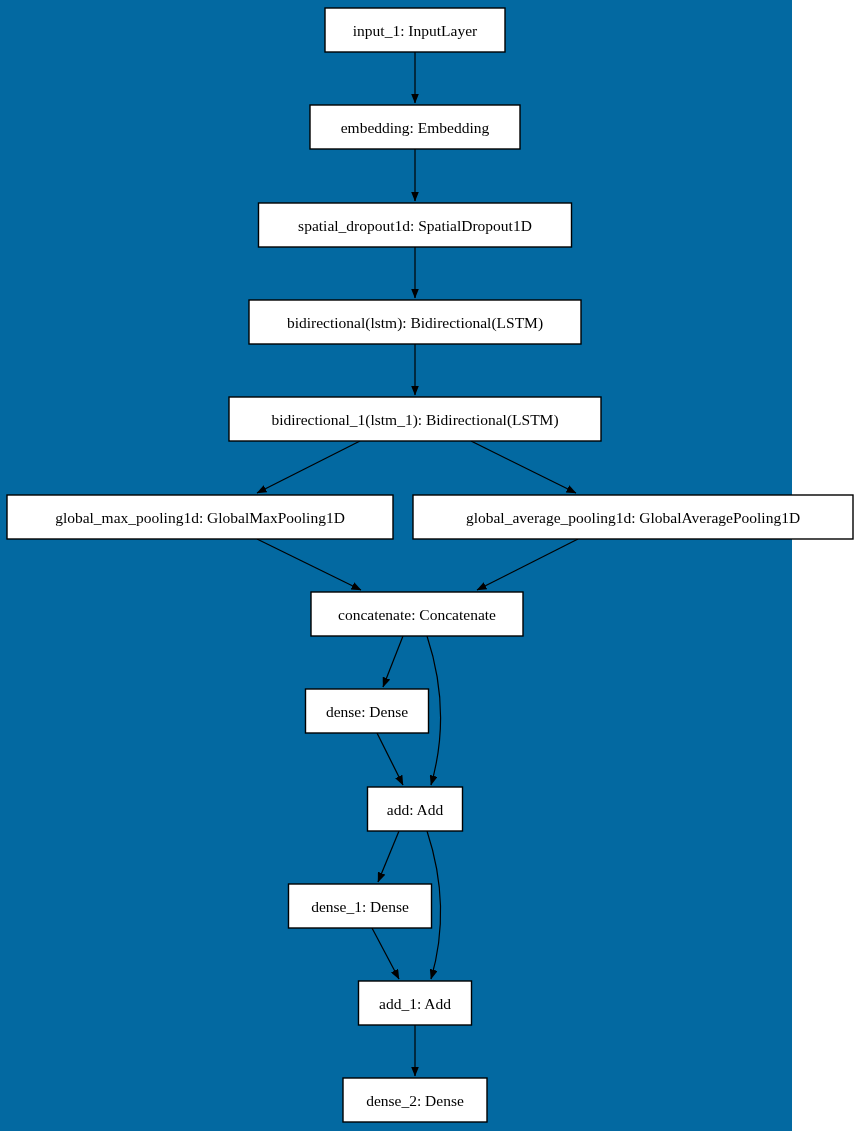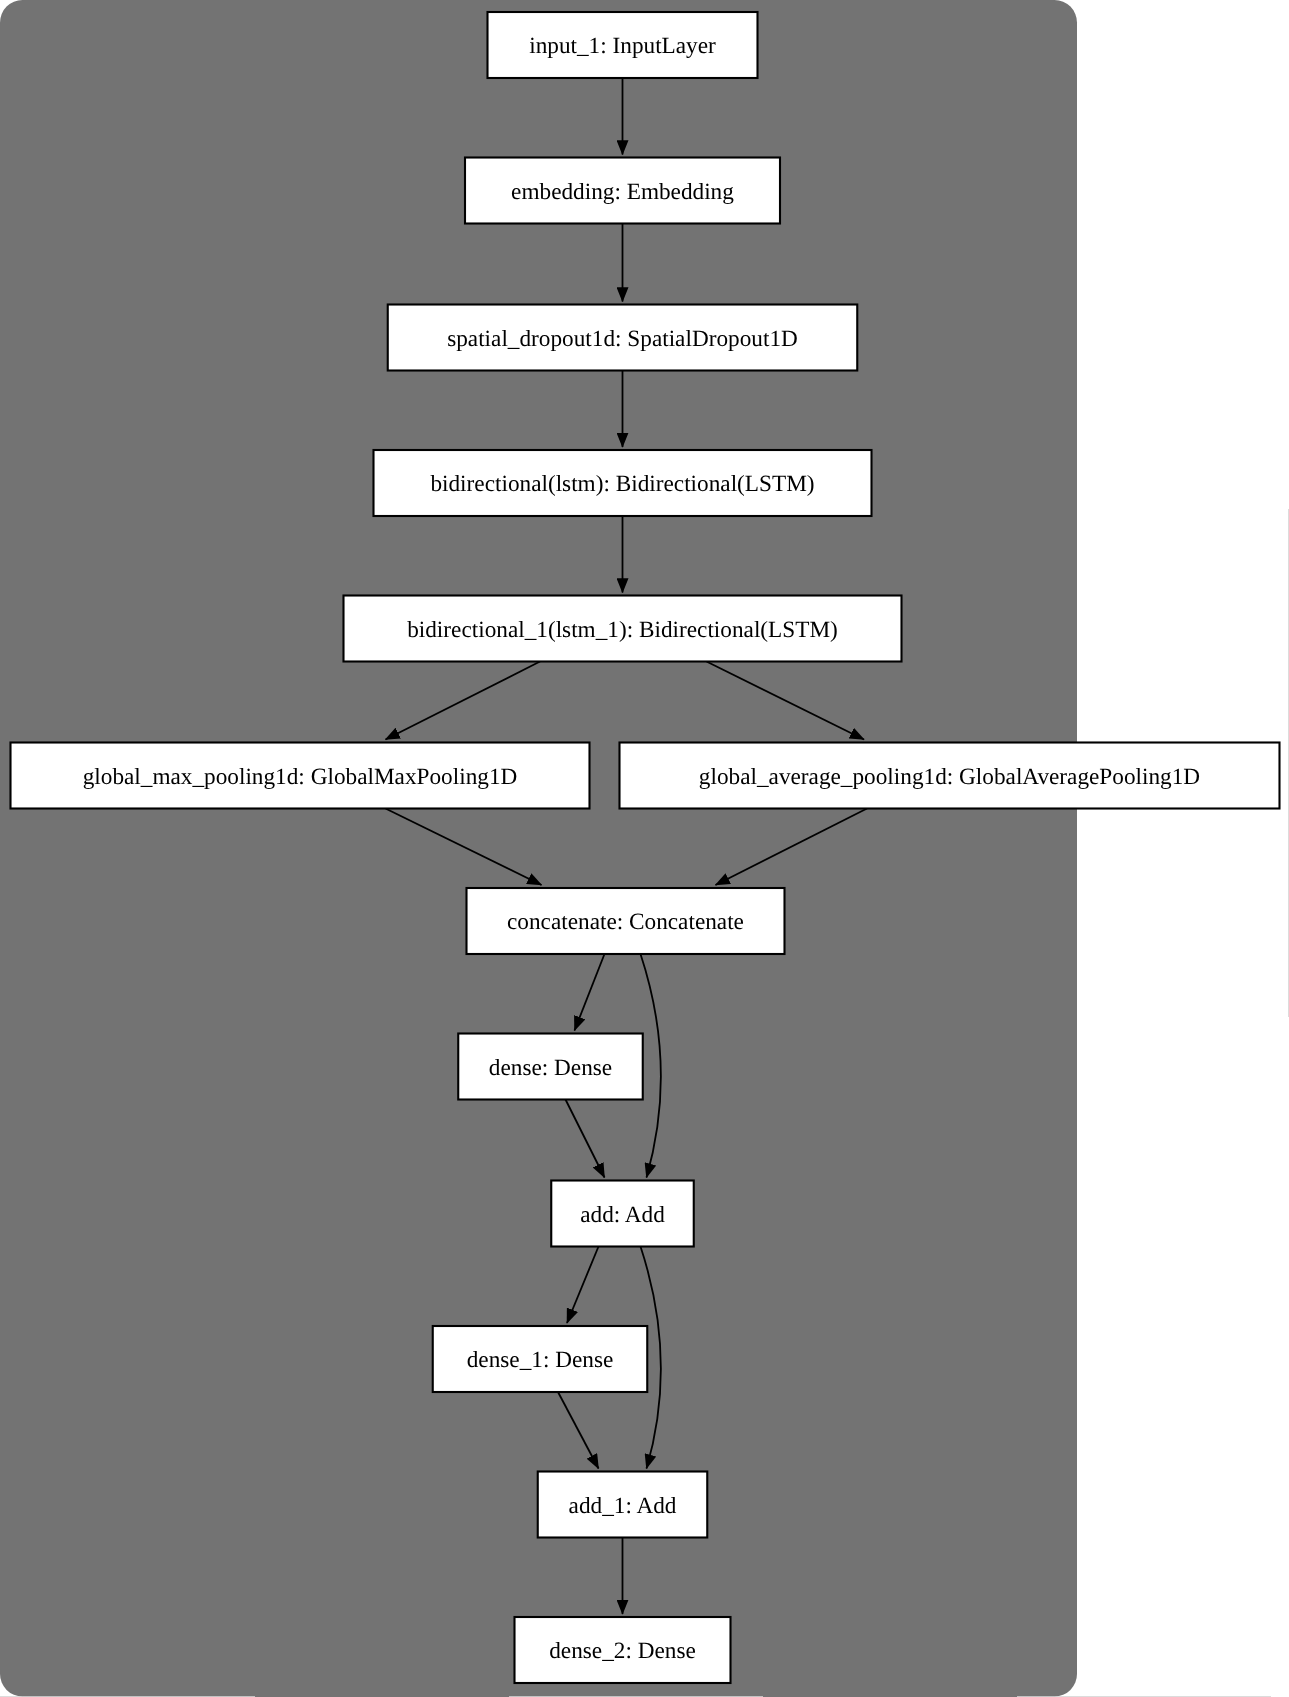--- a/index.html
+++ b/index.html
@@ -1,25 +1,24 @@
 <!DOCTYPE html>
 <html><head>
 <meta charset="utf-8">
 <style>
   html, body {
     margin: 0;
     padding: 0;
     background: #ffffff;
   }
   #canvas-wrap {
-    width: 718px;
+    width: 792px;
     height: 1131px;
     position: relative;
-    background: #737373;
-    border-radius: 15px;
+    background: #0369a1;
   }
   svg {
     display: block;
   }
   .node-rect {
     fill: #ffffff;
     stroke: #000000;
     stroke-width: 1.4;
   }
   .node-label {

